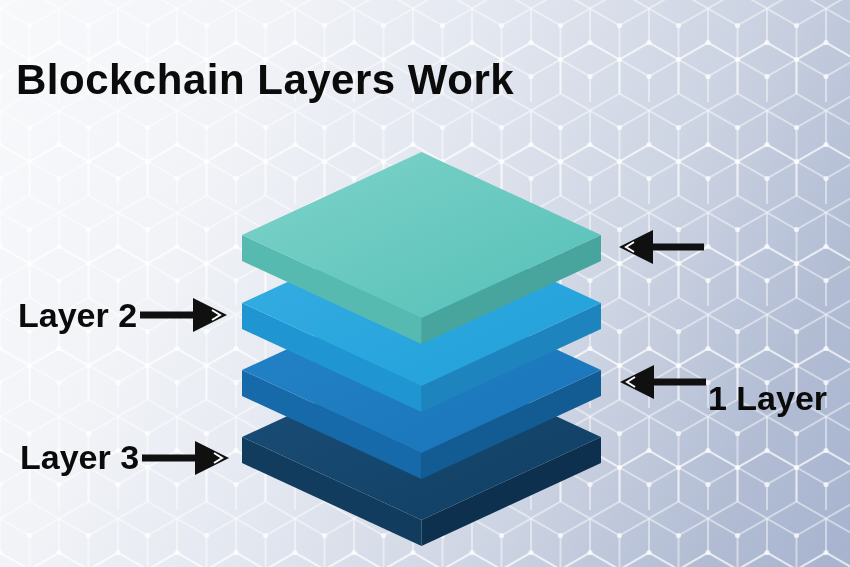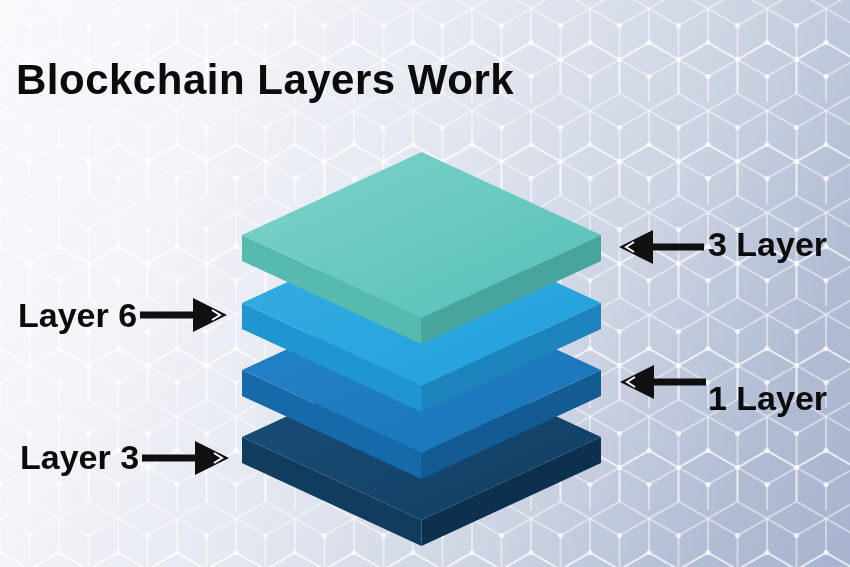--- a/index.html
+++ b/index.html
@@ -146,18 +146,17 @@
       </g>
 
       <g fill="#101010">
         <line x1="142" y1="458" x2="198" y2="458" stroke="#101010" stroke-width="7"></line>
         <polygon points="229,458 195,441 195,475"></polygon>
         <polyline points="214,453 222,458 214,463" fill="none" stroke="#ffffff" stroke-width="2"></polyline>
       </g>
     </g>
   </svg>
 
-  <div class="layer-label lbl-3">3 Layer</div>
-  <div class="layer-label lbl-2">Layer 6</div>
+  <div class="layer-label lbl-2">Layer 2</div>
   <div class="layer-label lbl-1">1 Layer</div>
   <div class="layer-label lbl-0">Layer 3</div>
 
 </div>
 
 </body></html>

